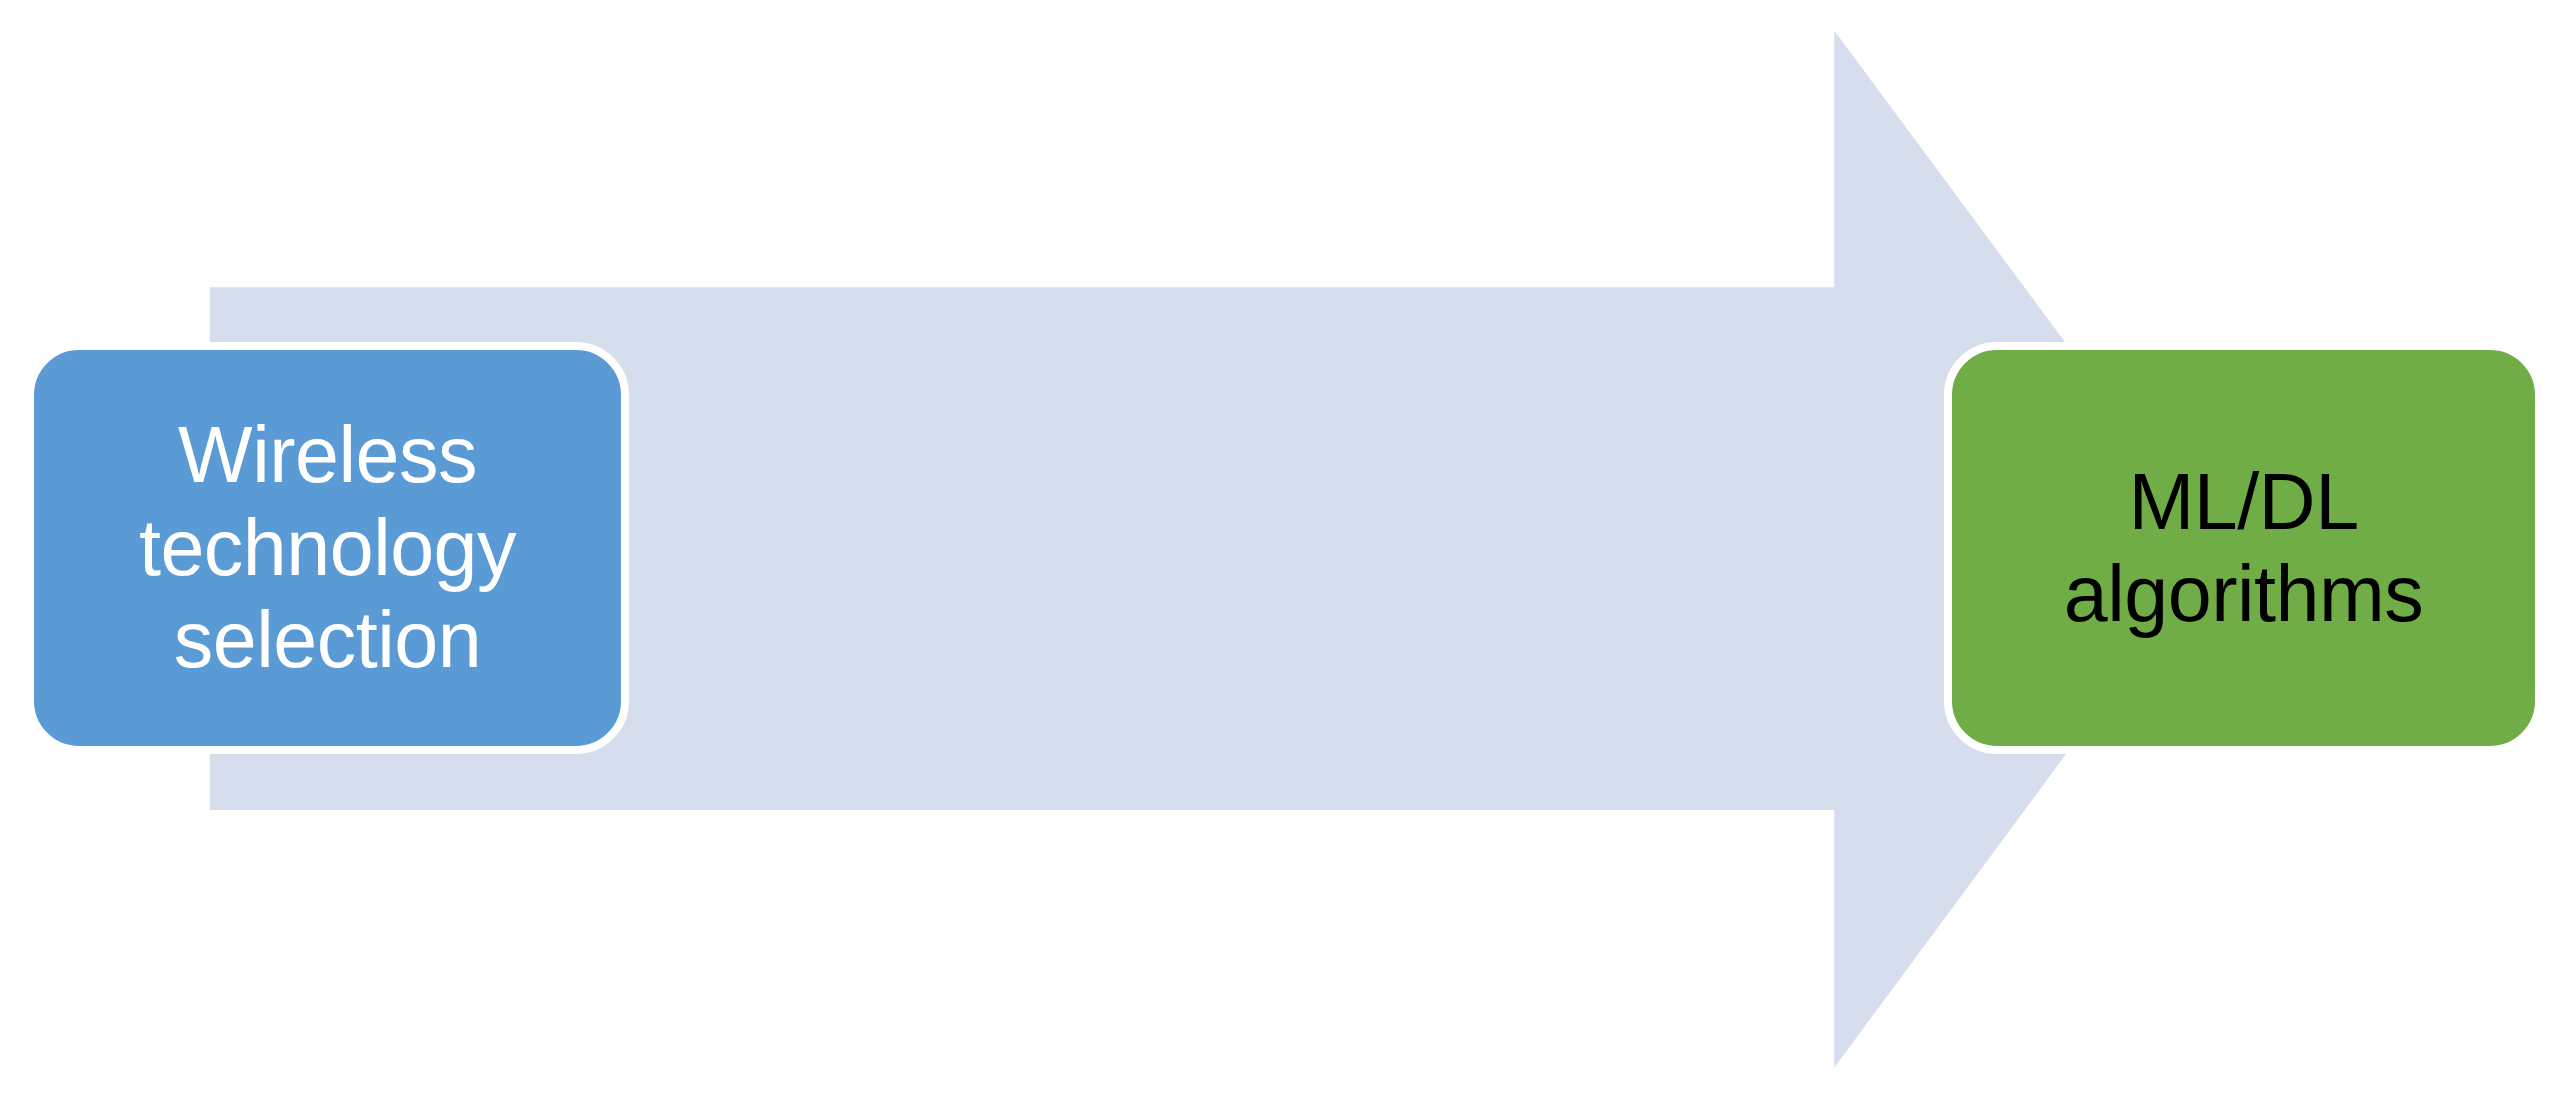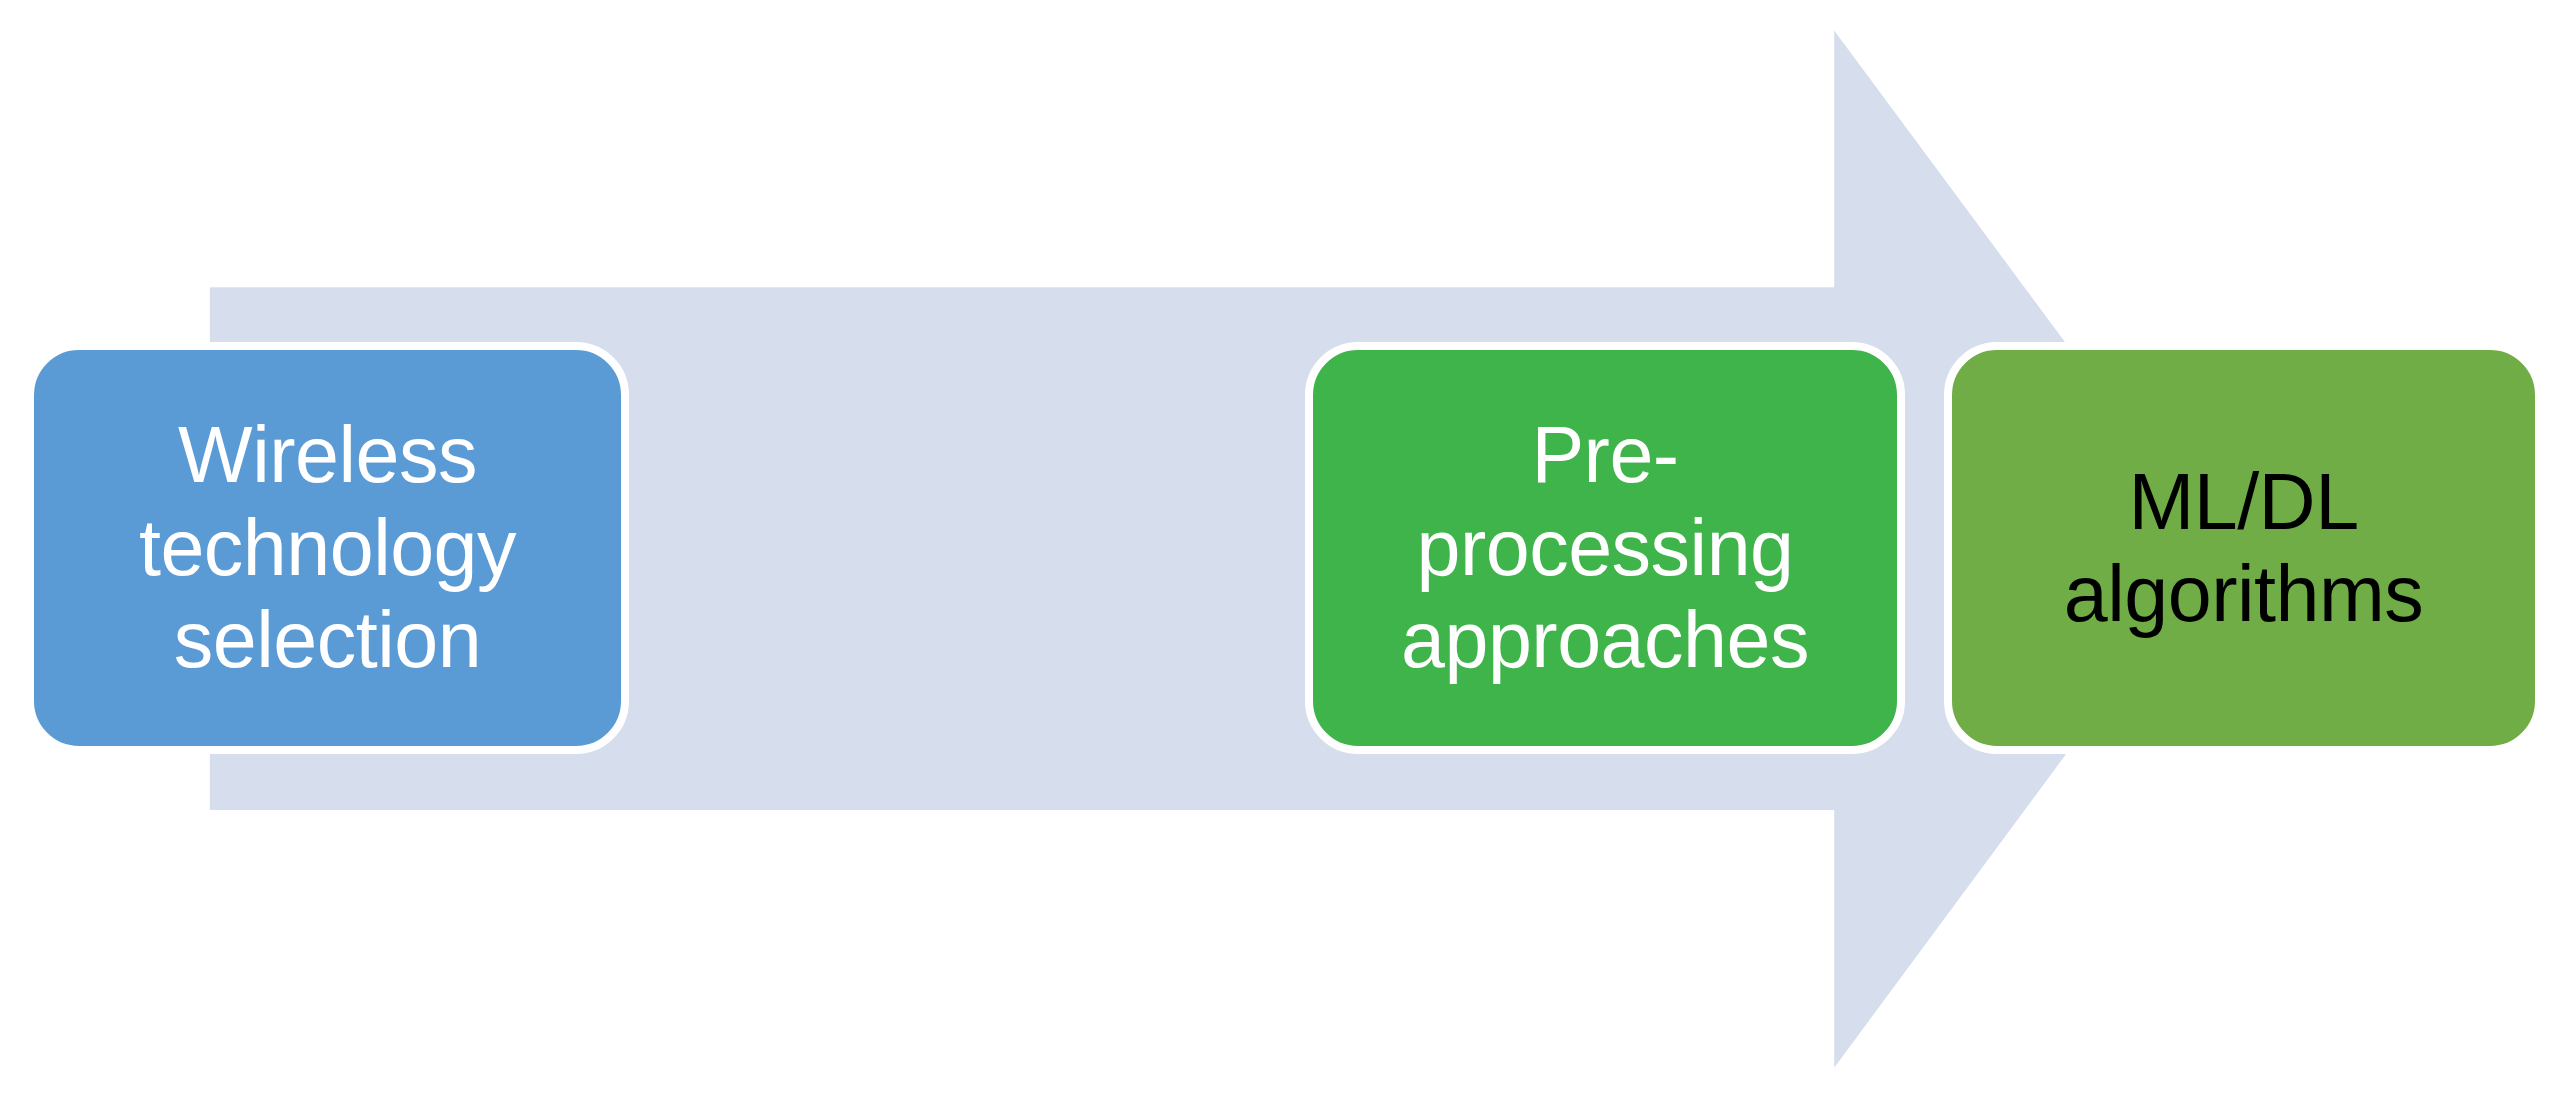--- a/index.html
+++ b/index.html
@@ -57,25 +57,20 @@
     <polygon id="arrow-shape" points="228,312 1993,312 1993,33 2410,596 1993,1160 1993,880 228,880" fill="#D6DEEE"></polygon>
   </svg>
 
   <div class="stage-box" id="box-0" style="left: 26px; top: 342px; width: 603px; height: 412px; background: rgb(91, 155, 213);">
     <span class="stage-label" style="color: rgb(255, 255, 255);">Wireless
 technology
 selection</span>
   </div>
 
 
-  <div class="stage-box" id="box-2" style="left: 1305px; top: 342px; width: 600px; height: 412px; background: rgb(62, 180, 75);">
-    <span class="stage-label" style="color: rgb(255, 255, 255);">Pre-
-processing
-approaches</span>
-  </div>
 
   <div class="stage-box" id="box-3" style="left: 1944px; top: 342px; width: 599px; height: 412px; background: rgb(112, 173, 71);">
     <span class="stage-label" style="color: #000000;">ML/DL
 algorithms</span>
   </div>
 
 </div>
 
 
 </body></html>

